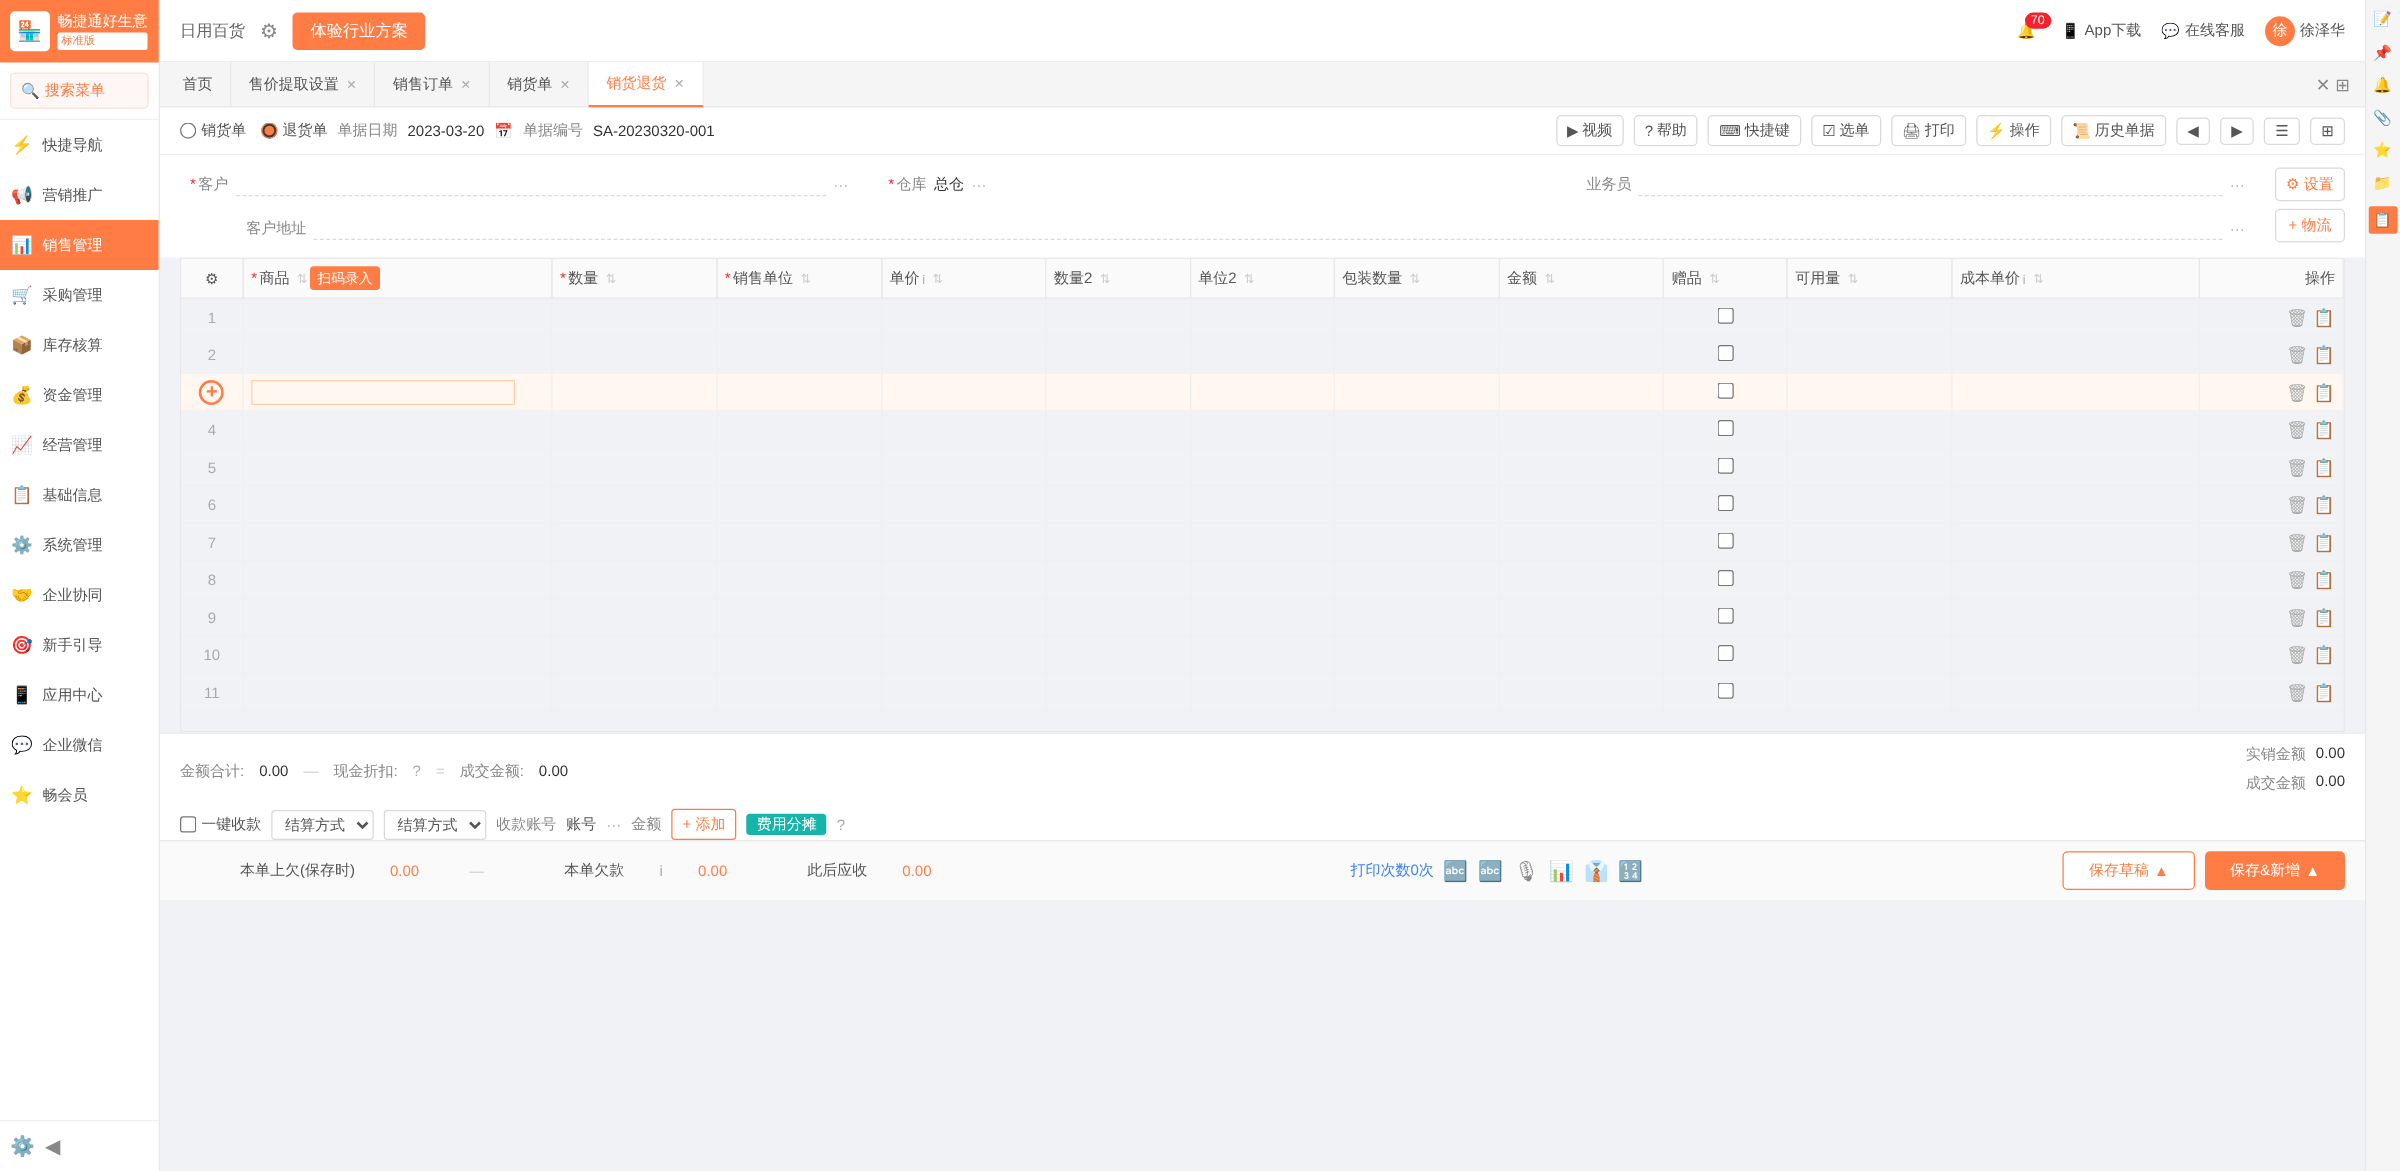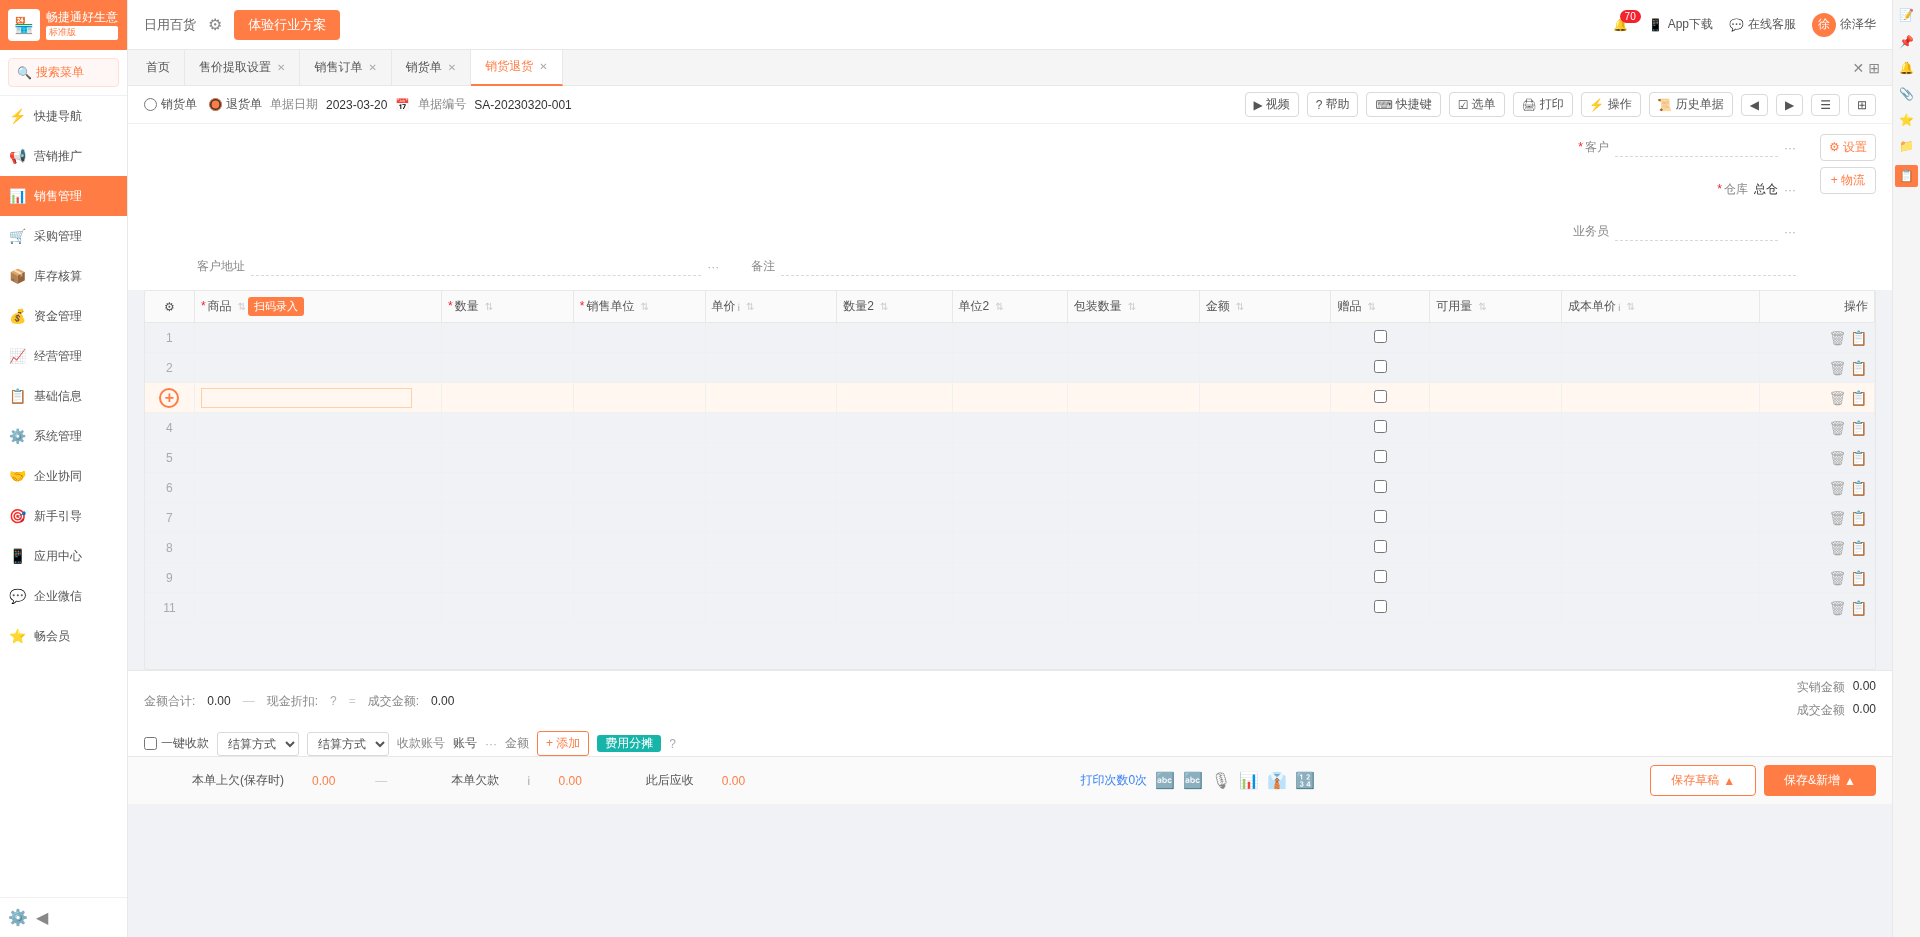--- a/index.html
+++ b/index.html
@@ -307,21 +307,21 @@
         <button class="toolbar-btn">◀</button>
         <button class="toolbar-btn">▶</button>
         <button class="toolbar-btn">☰</button>
         <button class="toolbar-btn">⊞</button>
       </div>
     </div>
 
     <div class="doc-form" style="position:relative;">
       <div style="display:flex; gap:0; align-items:stretch;">
         <div style="flex:1;">
-          <div style="display:flex; gap:16px; margin-bottom:8px; align-items:flex-end;flex-direction:column;">
+          <div style="display:flex; gap:16px; margin-bottom:8px; align-items:center;">
             <div class="form-field" style="flex:1; display:flex; align-items:center; gap:6px;">
               <span class="form-label required">客户</span>
               <input class="form-input" style="flex: 1 1 0%; border-top: none; border-right: none; border-left: none; border-image: initial; border-bottom: 1px dashed rgb(217, 217, 217); outline: none; padding: 2px 4px; background: transparent;">
               <span class="form-dots">···</span>
             </div>
             <div class="form-field" style="flex:1; display:flex; align-items:center; gap:6px;">
               <span class="form-label required">仓库</span>
               <span style="color:#333;">总仓</span>
               <span class="form-dots">···</span>
             </div>
@@ -330,24 +330,20 @@
               <input class="form-input" style="flex: 1 1 0%; border-top: none; border-right: none; border-left: none; border-image: initial; border-bottom: 1px dashed rgb(217, 217, 217); outline: none; padding: 2px 4px; background: transparent;">
               <span class="form-dots">···</span>
             </div>
           </div>
           <div style="display:flex; gap:16px; align-items:center;margin-left:45px;">
             <div class="form-field" style="flex:1; display:flex; align-items:center; gap:6px;">
               <span class="form-label">客户地址</span>
               <input class="form-input" style="flex: 1 1 0%; border-top: none; border-right: none; border-left: none; border-image: initial; border-bottom: 1px dashed rgb(217, 217, 217); outline: none; padding: 2px 4px; background: transparent;">
               <span class="form-dots">···</span>
             </div>
-            <div class="form-field" style="flex:2; display:flex; align-items:center; gap:6px;">
-              <span class="form-label">备注</span>
-              <input class="form-input" style="flex: 1 1 0%; border-top: none; border-right: none; border-left: none; border-image: initial; border-bottom: 1px dashed rgb(217, 217, 217); outline: none; padding: 2px 4px; background: transparent;">
-            </div>
           </div>
         </div>
         <div style="display:flex; flex-direction:column; gap:6px; padding-left:16px; flex-shrink:0;">
           <button class="settings-float-btn">
             <span>⚙</span>
             <span>设置</span>
           </button>
           <button class="settings-float-btn">+ 物流</button>
         </div>
       </div>
@@ -591,20 +587,40 @@
               <td></td>
               <td>
                 <div class="action-cell">
                   <span class="action-icon">🗑</span>
                   <span class="action-icon">📋</span>
                 </div>
               </td>
             </tr>
             <tr>
               <td class="row-num">9</td>
+              <td></td>
+              <td></td>
+              <td></td>
+              <td></td>
+              <td></td>
+              <td></td>
+              <td></td>
+              <td></td>
+              <td class="checkbox-cell"><input type="checkbox" style=""></td>
+              <td></td>
+              <td></td>
+              <td>
+                <div class="action-cell">
+                  <span class="action-icon">🗑</span>
+                  <span class="action-icon">📋</span>
+                </div>
+              </td>
+            </tr>
+            <tr>
+              <td class="row-num">10</td>
               <td></td>
               <td></td>
               <td></td>
               <td></td>
               <td></td>
               <td></td>
               <td></td>
               <td></td>
               <td class="checkbox-cell"><input type="checkbox" style=""></td>
               <td></td>

